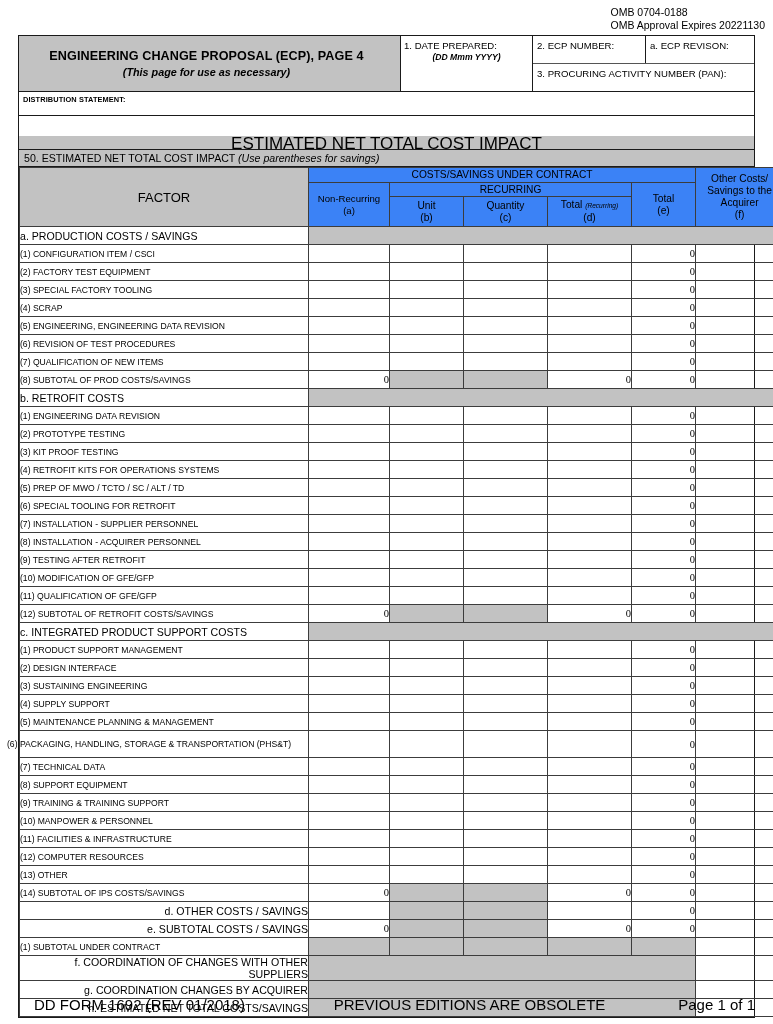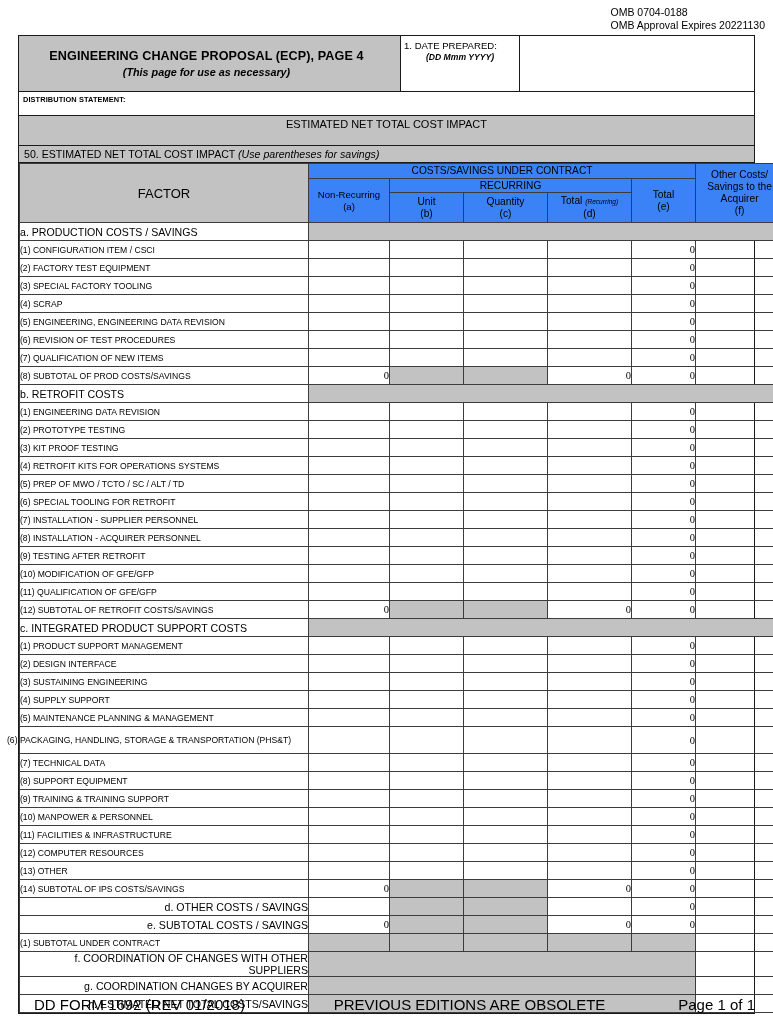--- a/index.html
+++ b/index.html
@@ -67,21 +67,21 @@
     font-style: italic;
     line-height: 14px;
     margin-top: 1px;
   }
   .hdr-right {
     flex: 1;
     display: flex;
     box-sizing: border-box;
   }
   .hdr-date {
-    width: 119px;
+    width: 132px;
     box-sizing: border-box;
     border-right: 1.3px solid #1a1a1a;
     padding: 4px 3px 0 3px;
   }
   .hdr-date .lbl { font-size: 9.6px; }
   .hdr-date .sub {
     font-size: 8.6px;
     font-style: italic;
     font-weight: bold;
     text-align: center;
@@ -125,27 +125,28 @@
     box-sizing: border-box;
     border-bottom: 1.4px solid #1a1a1a;
     padding: 3px 0 0 4px;
     font-size: 7.4px;
     font-weight: bold;
     letter-spacing: 0.1px;
   }
 
   
   .banner {
-    height: 30px;
+    height: 14px;
     background: #c2c2c2;
     box-sizing: border-box;
     border-bottom: 1.2px solid #1a1a1a;
     text-align: center;
-    font-size: 11px;
+    font-size: 17px;
     line-height: 16px;
+    margin-top: 20px;
   }
   .item50 {
     height: 17px;
     background: #c2c2c2;
     box-sizing: border-box;
     border-bottom: 1.4px solid #1a1a1a;
     padding-left: 5px;
     font-size: 10.6px;
     line-height: 16px;
   }
@@ -251,20 +252,36 @@
     <div class="title-band">
       <div class="title-cell">
         <div class="title-main">ENGINEERING CHANGE PROPOSAL (ECP), PAGE 4</div>
         <div class="title-sub">(This page for use as necessary)</div>
       </div>
       <div class="hdr-right">
         <div class="hdr-date">
           <div class="lbl">1.  DATE PREPARED:</div>
           <div class="sub">(DD Mmm YYYY)</div>
           <div></div>
+        </div>
+        <div class="hdr-right-stack">
+          <div class="hdr-row1">
+            <div class="hdr-ecpnum">
+              <span>2.  ECP NUMBER:</span>
+              <span></span>
+            </div>
+            <div class="hdr-ecprev">
+              <span>a.  ECP REVISON:</span>
+              <span></span>
+            </div>
+          </div>
+          <div class="hdr-pan">
+            <span>3.  PROCURING ACTIVITY NUMBER (PAN):</span>
+            <span></span>
+          </div>
         </div>
       </div>
     </div>
 
     <div class="dist">
       <span>DISTRIBUTION STATEMENT:</span>
       <span></span>
     </div>
 
     <div class="banner">ESTIMATED NET TOTAL COST IMPACT</div>

